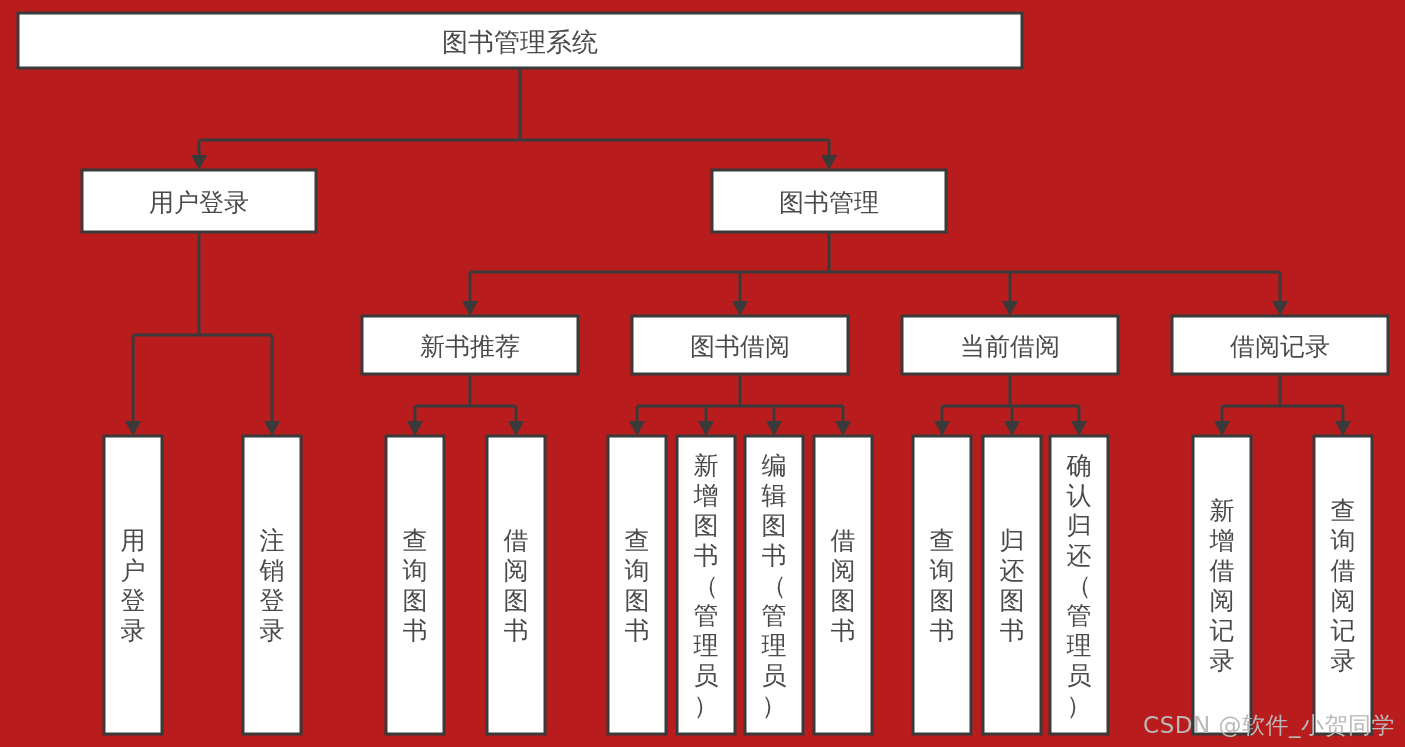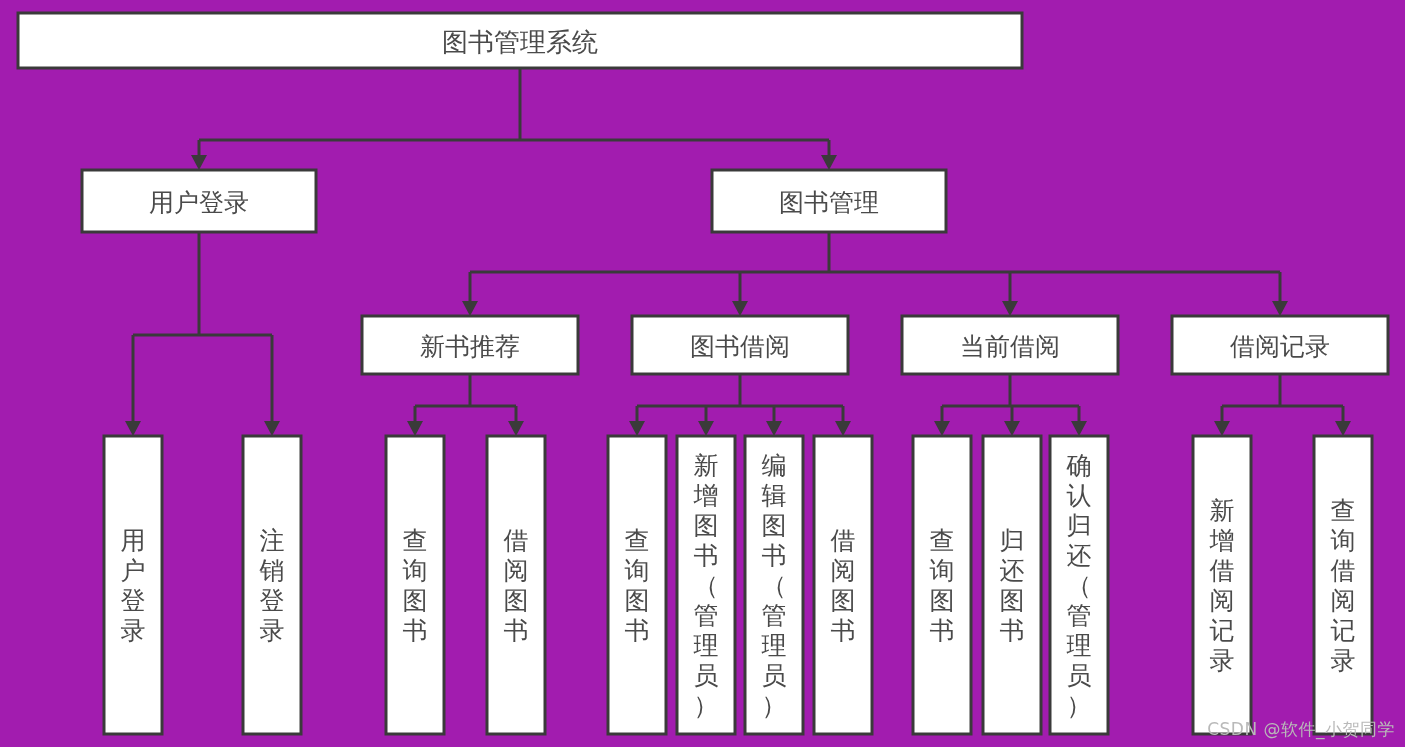--- a/index.html
+++ b/index.html
@@ -1,41 +1,41 @@
 <!DOCTYPE html>
 <html><head>
 <meta charset="utf-8">
 <style>
   html,body{margin:0;padding:0;background:#ffffff;}
   body{
     font-family:"DejaVu Sans","Liberation Sans",sans-serif;
     width:1405px;height:747px;overflow:hidden;
   }
-  #diagram-root{position:relative;width:1405px;height:747px;background:#a21caf;}
+  #diagram-root{position:relative;width:1405px;height:747px;background:#b91c1c;}
   svg#tree{position:absolute;left:0;top:0;width:1405px;height:747px;display:block;}
 
   .node-box{fill:#ffffff;stroke:#3a3a3a;stroke-width:3;}
   .connector{stroke:#3a3a3a;stroke-width:3;fill:none;stroke-linecap:butt;}
   .arrow-head{fill:#3a3a3a;stroke:none;}
 
   .node-label{
     fill:#4a4a4a;
     font-family:"DejaVu Sans","Liberation Sans",sans-serif;
     text-anchor:middle;
     dominant-baseline:central;
   }
   .label-h{font-size:25px;}
   .label-root{font-size:26px;}
   .label-v{font-size:25px;}
 
   .watermark{
     position:absolute;
     right:10px;bottom:6px;
     color:#b9b9b9;
-    font-size:17px;
+    font-size:23px;
     font-family:"DejaVu Sans","Liberation Sans",sans-serif;
     letter-spacing:.5px;
     white-space:nowrap;
     user-select:none;
   }
 </style>
 </head>
 <body>
 
 <div id="diagram-root">

